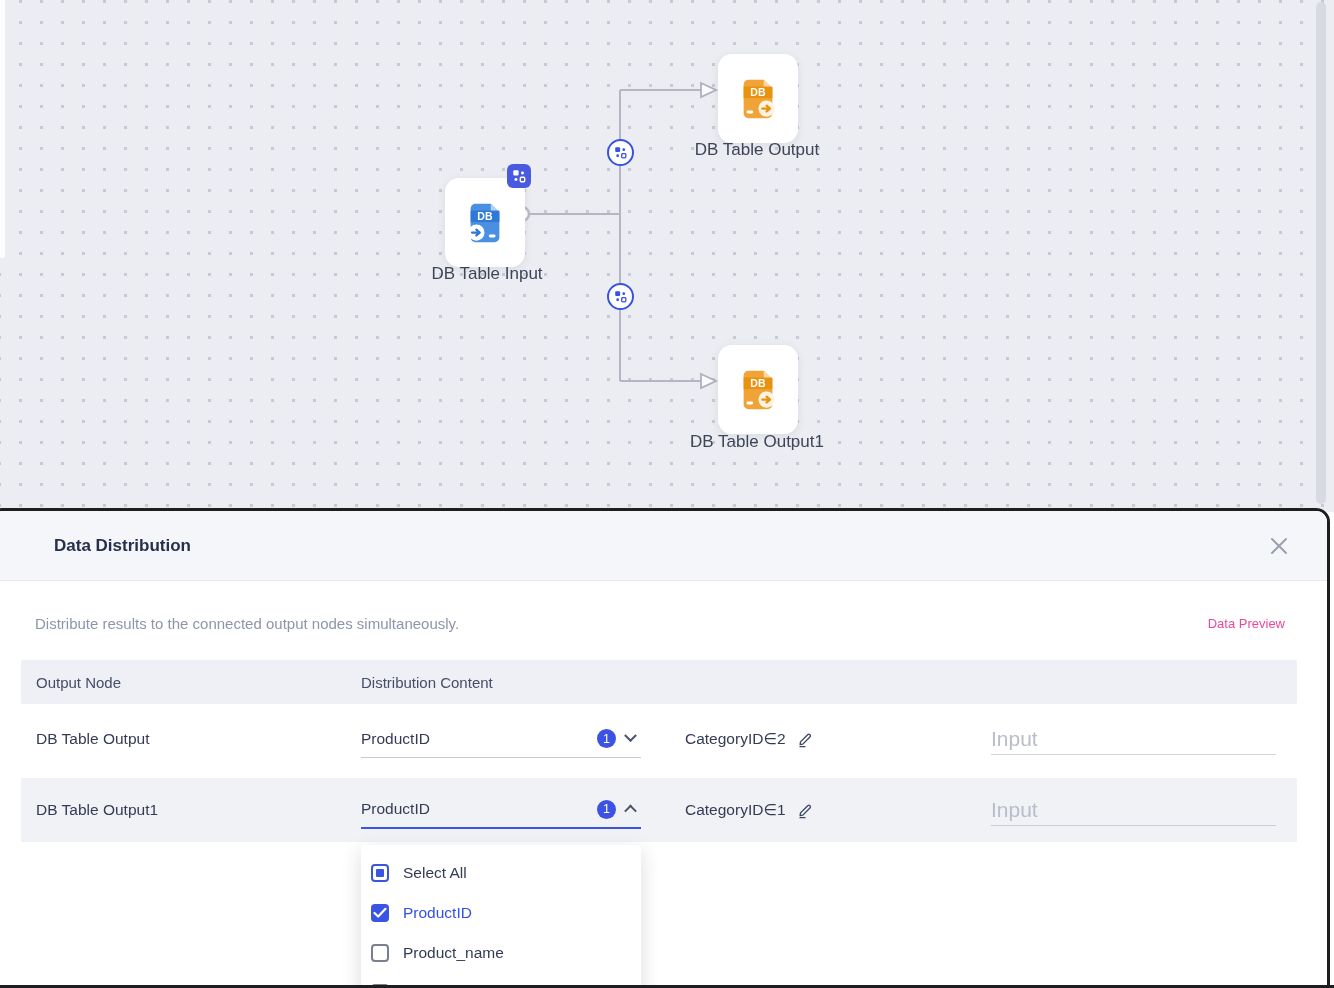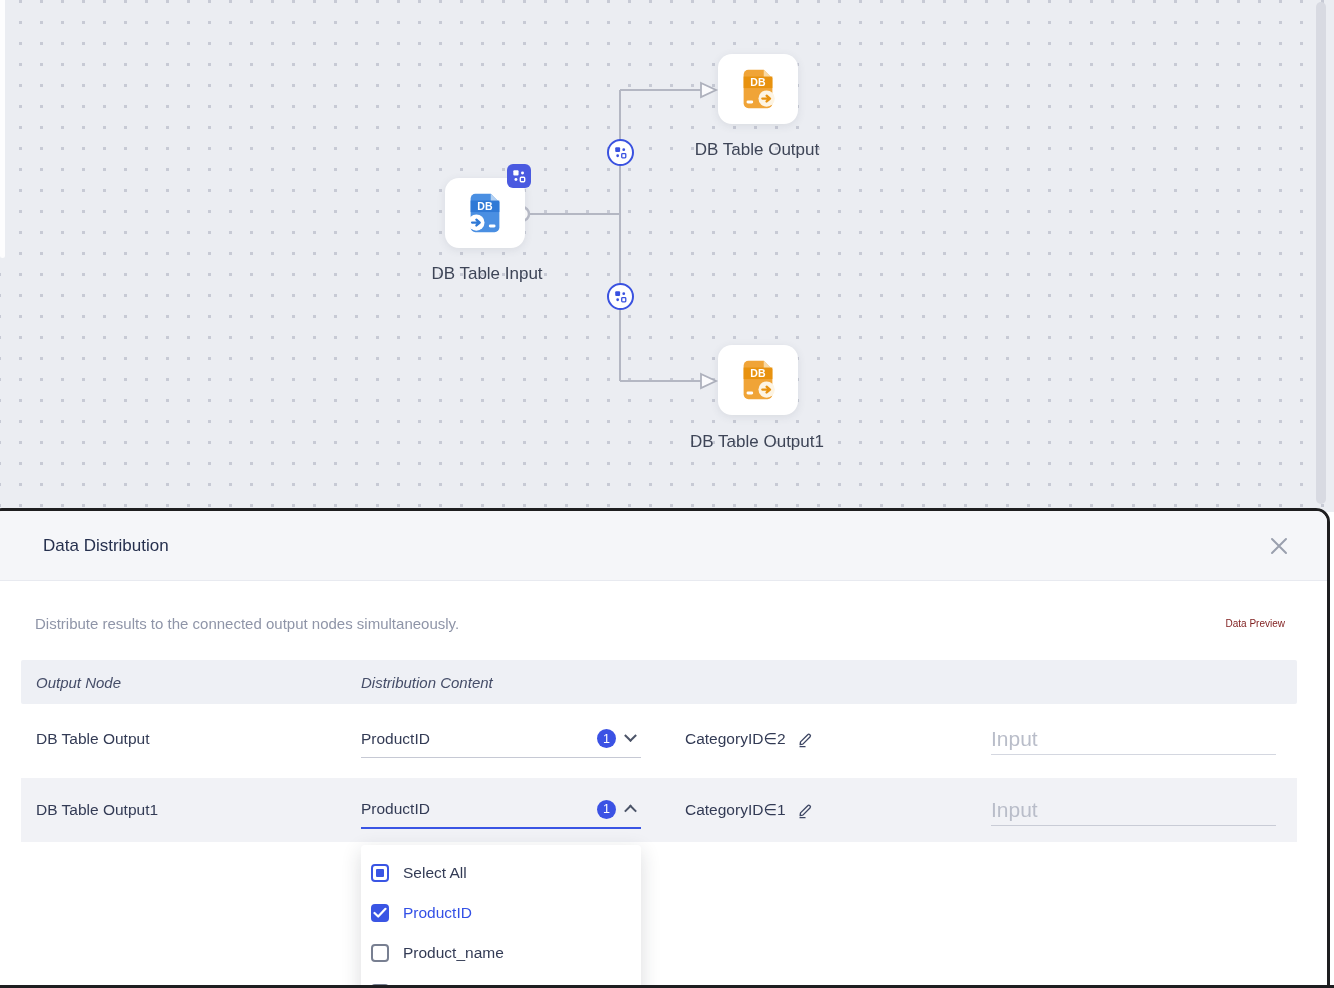--- a/index.html
+++ b/index.html
@@ -13,21 +13,21 @@
     background-color:#ebedf2;
     background-image:radial-gradient(circle, #c7cad5 1.6px, transparent 1.7px);
     background-size:21px 21px; background-position:10px 12px;
   }
   .left-strip { position:absolute; left:0; top:0; width:5px; height:258px; background:#fdfdfe; border-radius:0 0 5px 5px; }
   .vscrollbar { position:absolute; right:8px; top:2px; width:10px; height:502px; background:#d8dae2; border-radius:5px; }
 
   .edges { position:absolute; left:0; top:0; }
 
   .node {
-    position:absolute; width:80px; height:70px; background:#fff; border-radius:14px;
+    position:absolute; width:80px; height:89px; background:#fff; border-radius:14px;
     box-shadow:0 2px 8px rgba(55,65,90,.10); display:flex; align-items:center; justify-content:center;
   }
   .node-label { position:absolute; font-size:17px; color:#3e4557; white-space:nowrap; transform:translateX(-50%); }
 
   .node-badge {
     position:absolute; width:24px; height:24px; border-radius:6px; background:#4a5ae0;
     display:flex; align-items:center; justify-content:center;
   }
   .line-badge {
     position:absolute; width:27px; height:27px; border-radius:50%; background:#fff;
@@ -36,30 +36,30 @@
 
   
   .panel {
     position:absolute; left:-12px; top:508px; width:1342px; height:480px;
     background:#fff; border:3px solid #1e1e20; border-radius:14px 14px 0 0;
   }
   .panel-header {
     height:70px; background:#f5f6f9; border-bottom:1px solid #e8eaf0; border-radius:11px 11px 0 0;
     display:flex; align-items:center; justify-content:space-between; padding:0 36px 0 52px;
   }
-  .panel-title { font-size:17px; font-weight:normal; color:#26304e; }
+  .panel-title { font-size:17px; font-weight:bold; color:#26304e;margin-left:11px; }
   .close-btn { width:24px; height:24px; cursor:pointer; display:flex; align-items:center; justify-content:center; }
 
   .panel-body { padding:0 30px; }
   .desc-row { display:flex; justify-content:space-between; align-items:center; padding:34px 12px 28px 14px; }
   .desc-text { font-size:15px; color:#8f95a8; }
-  .preview-link { font-size:10px; color:#7f1d1d; cursor:pointer; }
+  .preview-link { font-size:13px; color:#ec4899; cursor:pointer; }
 
   .grid-row { display:grid; grid-template-columns:325px 315px 315px 1fr; align-items:center; }
-  .t-header { background:#eef0f5; height:44px; border-radius:2px;font-style:italic; }
+  .t-header { background:#eef0f5; height:44px; border-radius:2px; }
   .t-header .cell { font-size:15px; color:#454d68; }
   .cell { padding-left:15px; }
   .t-row { height:70px; }
   .t-row .cell { font-size:15.5px; color:#333b55; }
   .t-row.active { height:64px; background:#f1f2f6; margin-top:4px; }
 
   .select-ctl {
     width:280px; height:38px; display:flex; align-items:center; justify-content:space-between;
     border-bottom:1px solid #c6c9d4; cursor:pointer; position:relative;
   }

